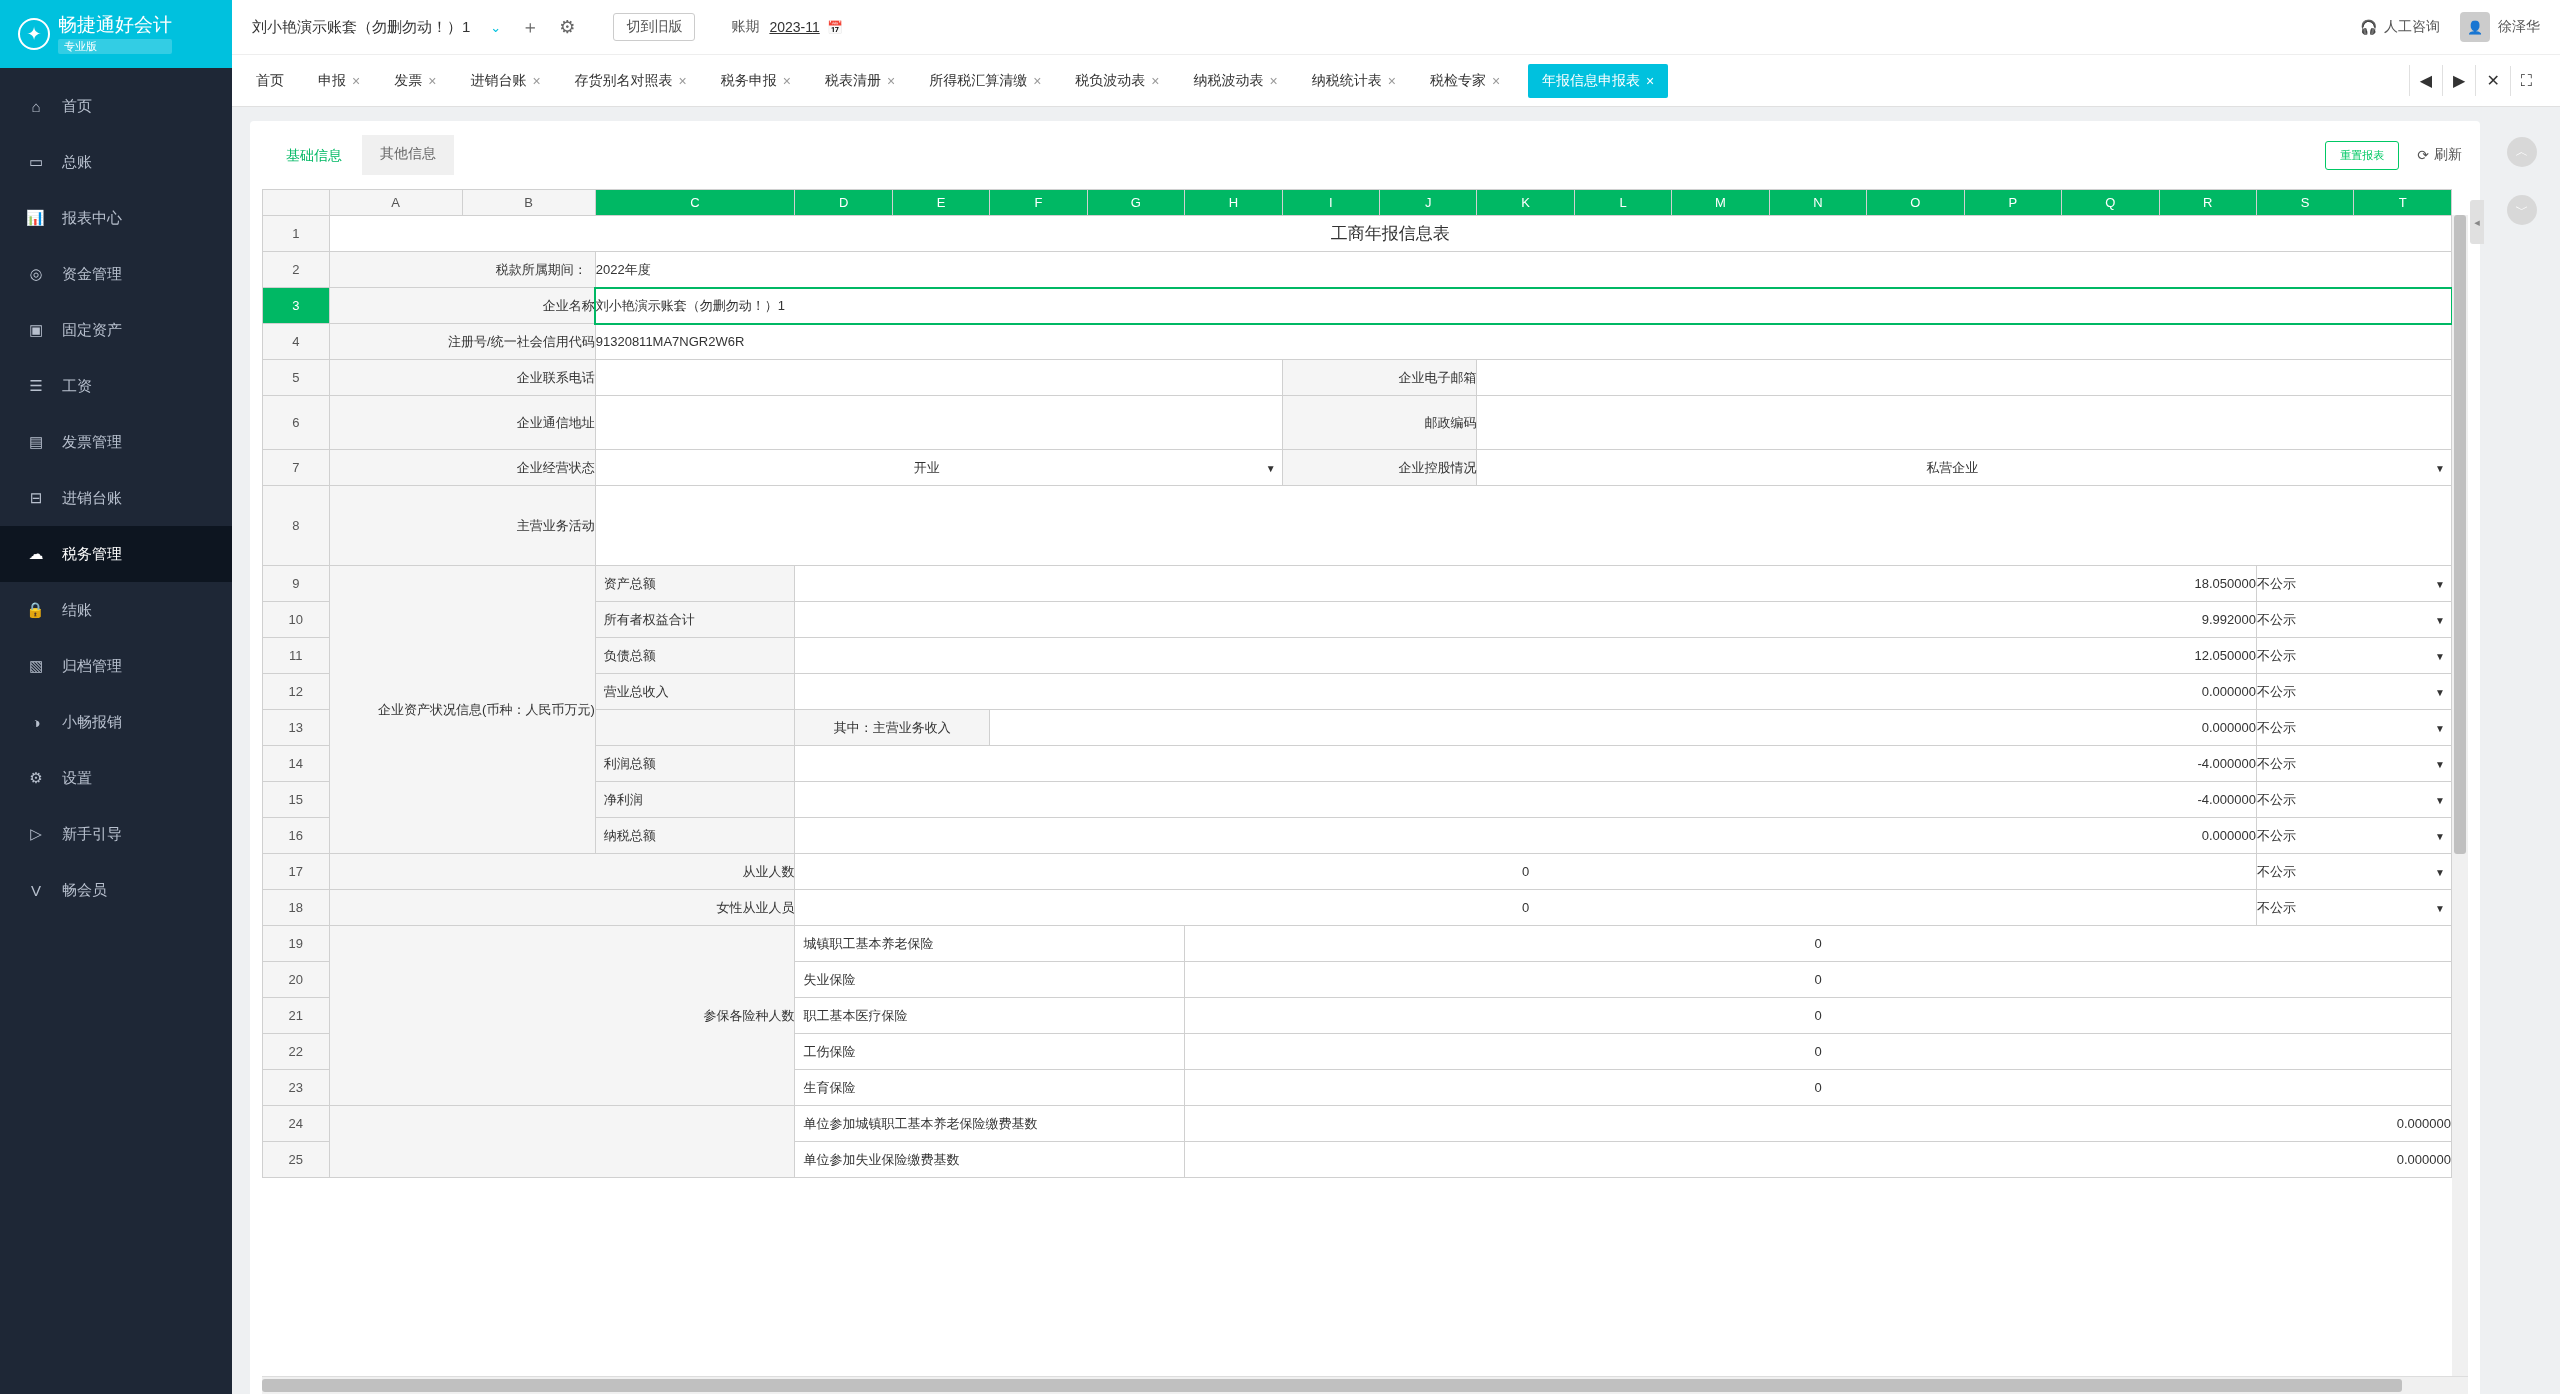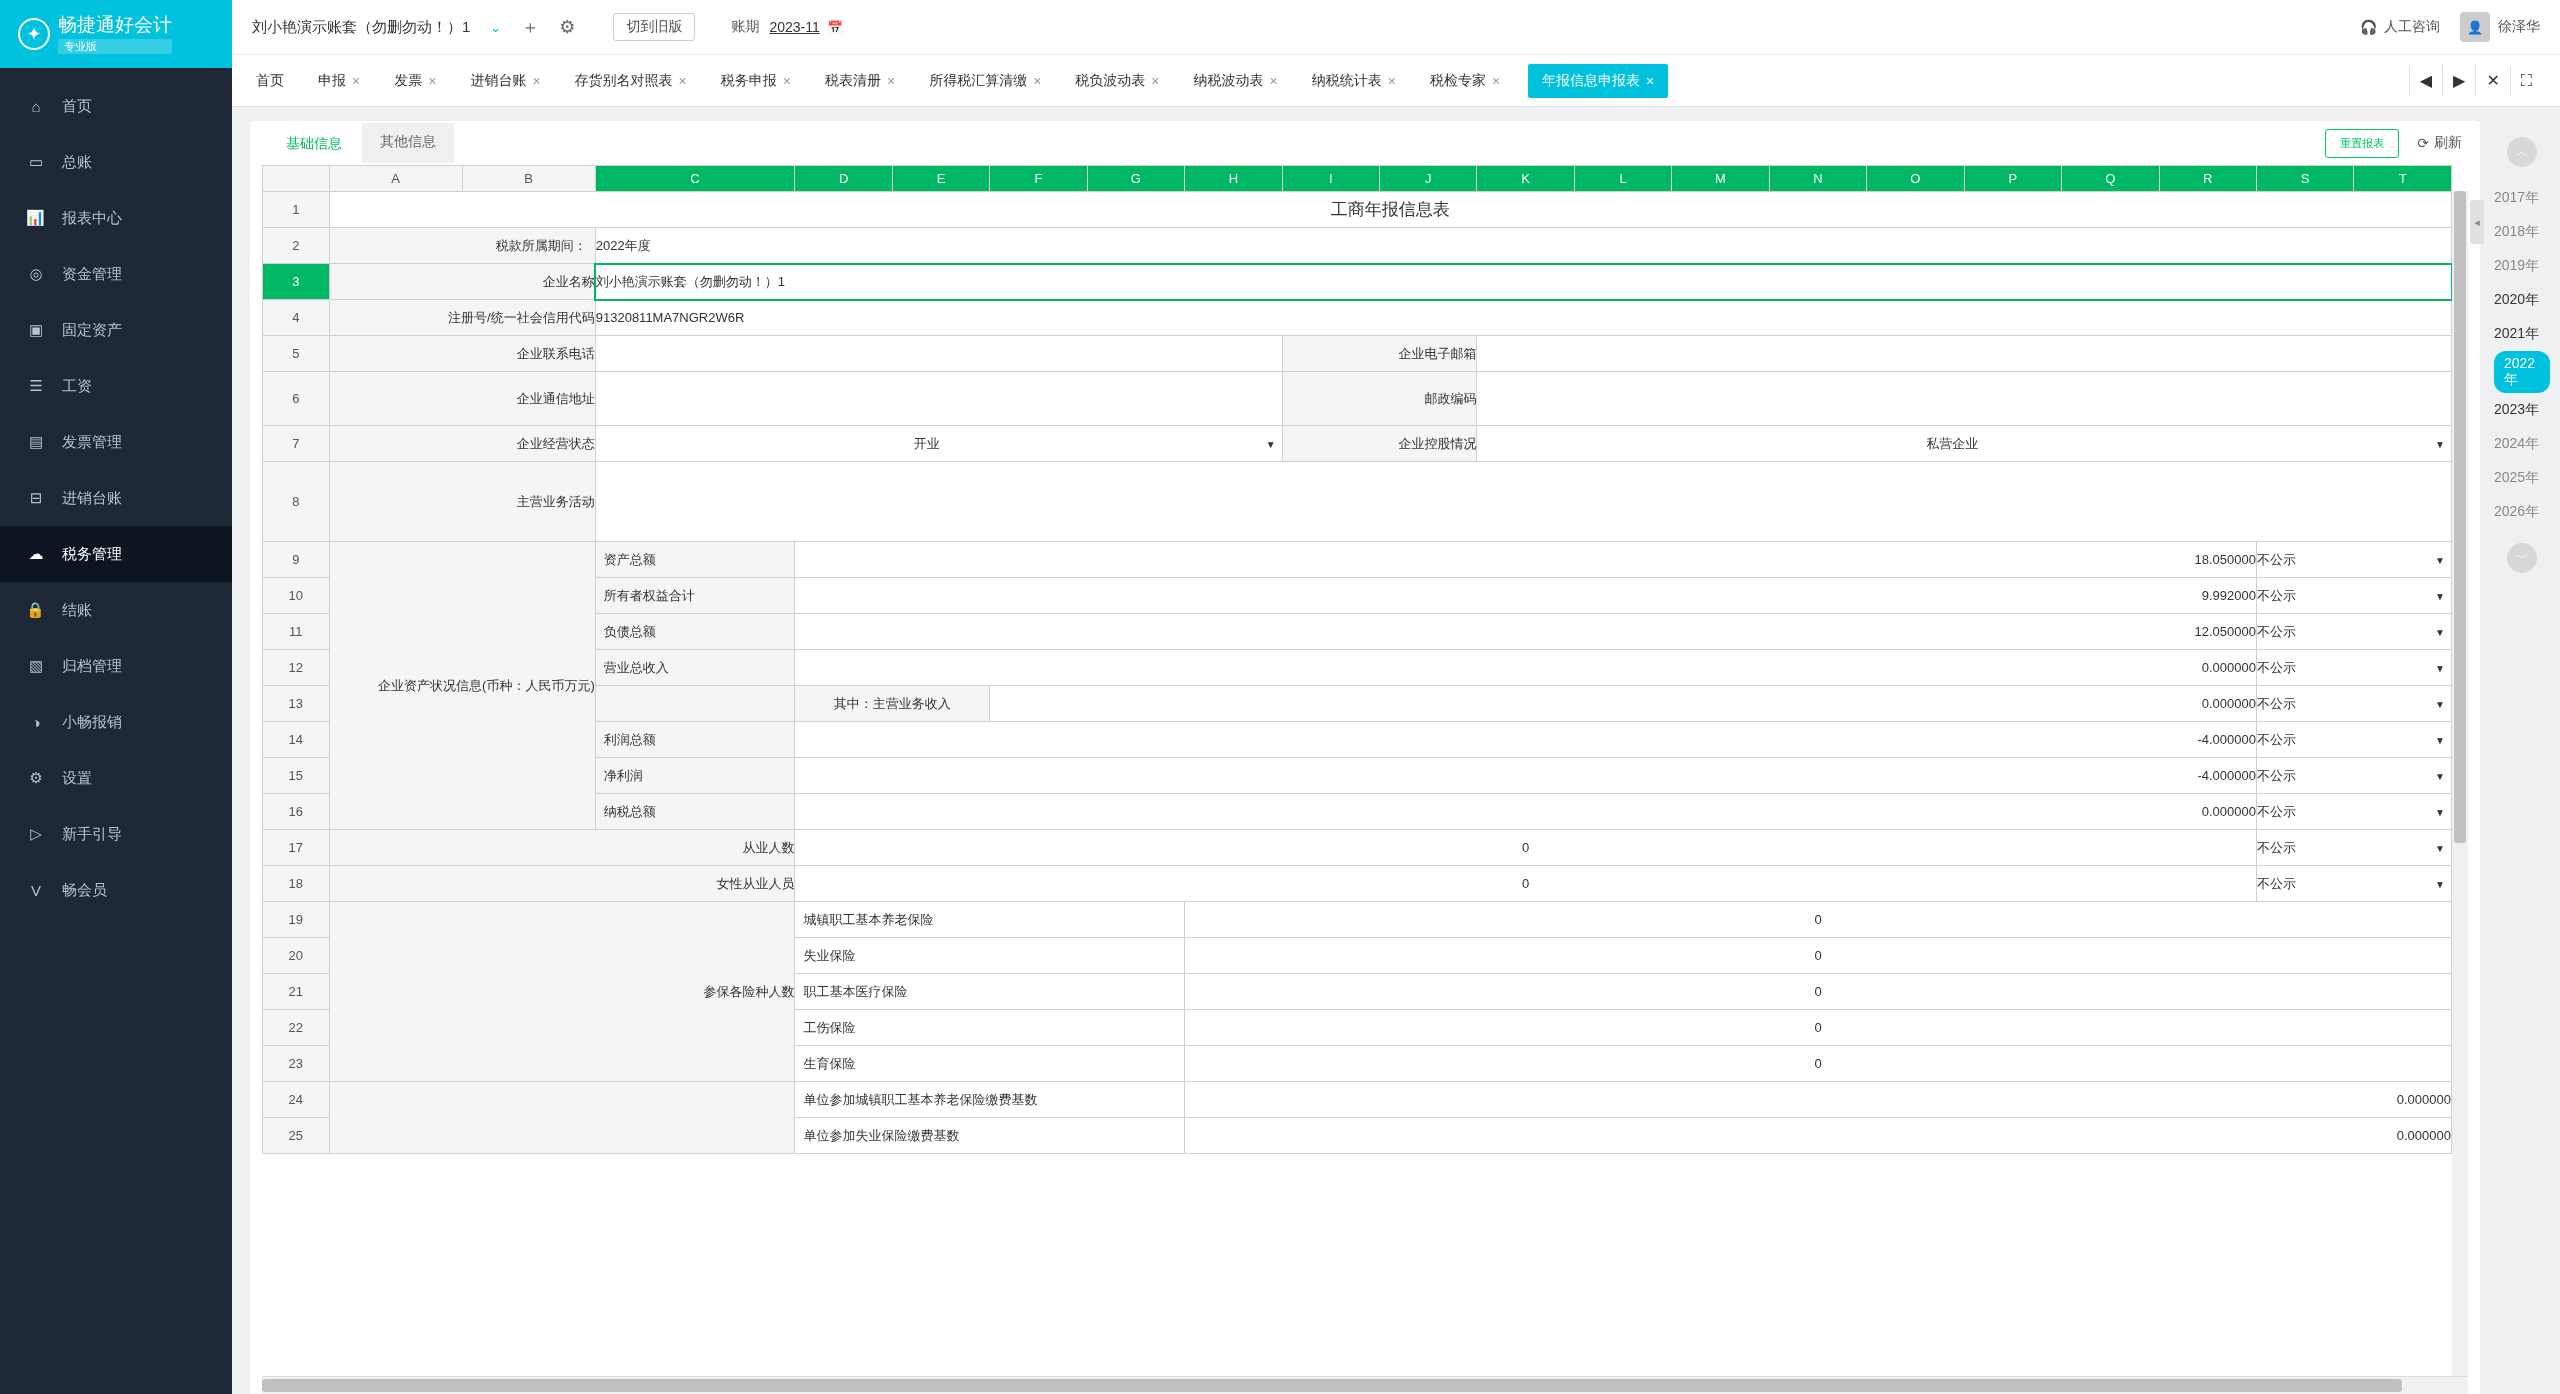--- a/index.html
+++ b/index.html
@@ -38,21 +38,21 @@
     .tab { padding: 8px 6px; margin-right: 22px; cursor: pointer; display: flex; align-items: center; font-size: 14px; color: #333; white-space: nowrap; }
     .tab.active { background: #00c1de; color: #fff; padding: 8px 14px; border-radius: 2px; }
     .tab .close { margin-left: 6px; font-size: 14px; color: #999; }
     .tab.active .close { color: #fff; }
     .tab-nav { margin-left: auto; display: flex; align-items: center; }
     .tab-nav-btn { padding: 6px 10px; cursor: pointer; color: #333; font-size: 16px; border-left: 1px solid #e0e0e0; }
     
     
     .content-area { flex: 1; display: flex; background: #eef0f2; padding: 14px 0 0 18px; min-height: 0; }
     .content-main { flex: 1; display: flex; flex-direction: column; min-width: 0; background: #fff; border-radius: 4px 4px 0 0; }
-    .sub-tab-row { display: flex; align-items: center; padding: 0 18px; height: 44px; }
+    .sub-tab-row { display: flex; align-items: center; padding: 0 18px; height: 68px; }
     .sub-tabs { display: flex; }
     .sub-tab { padding: 10px 18px; cursor: pointer; font-size: 14px; color: #666; background: #f0f0f0; margin-right: 2px;}
     .sub-tab.active { color: #00b864; background: #fff; border-top: 2px solid transparent; }
     .toolbar-right { margin-left: auto; display: flex; align-items: center; }
     .reset-btn { border: 1px solid #00c864; color: #00c864; padding: 6px 14px; border-radius: 3px; cursor: pointer; margin-right: 18px; font-size: 11px; }
     .refresh-btn { display: flex; align-items: center; color: #555; cursor: pointer; font-size: 14px; }
     .refresh-btn .ricon { margin-right: 5px; }
     
     
     .spreadsheet-wrap { flex: 1; display: flex; min-height: 0; padding: 0 12px; }
@@ -495,30 +495,18 @@
               <div class="vthumb"></div>
             </div>
         </div>
         <div class="hscroll">
             <div class="hthumb"></div>
           </div>
       </div>
 
       <div class="year-col">
         <div class="year-arrow">︿</div>
-        <div id="years-host">
-            <div class="year-item">2017年</div>
-            <div class="year-item">2018年</div>
-            <div class="year-item">2019年</div>
-            <div class="year-item near">2020年</div>
-            <div class="year-item near">2021年</div>
-            <div class="year-item active">2022年</div>
-            <div class="year-item near">2023年</div>
-            <div class="year-item">2024年</div>
-            <div class="year-item">2025年</div>
-            <div class="year-item">2026年</div>
-          </div>
         <div class="year-arrow" style="margin-top:14px">﹀</div>
       </div>
       <div class="collapse-handle">◂</div>
     </div>
   </div>
 </div>
 
 </body></html>

